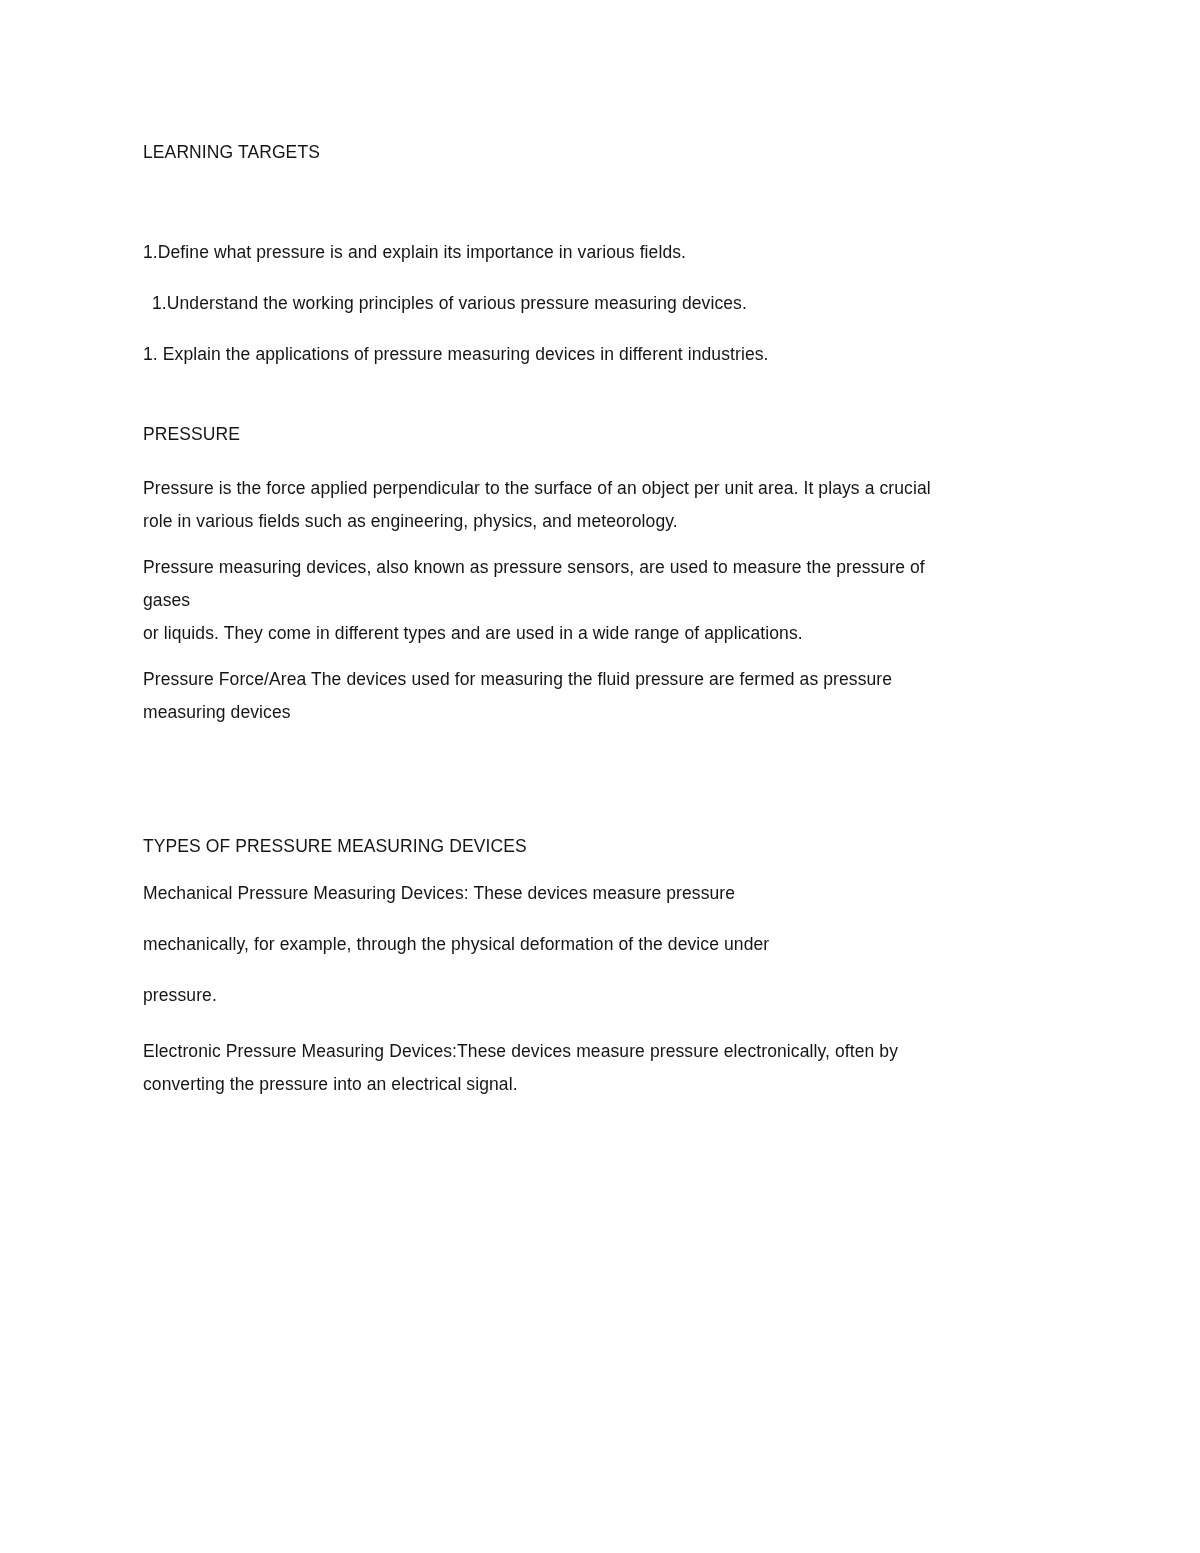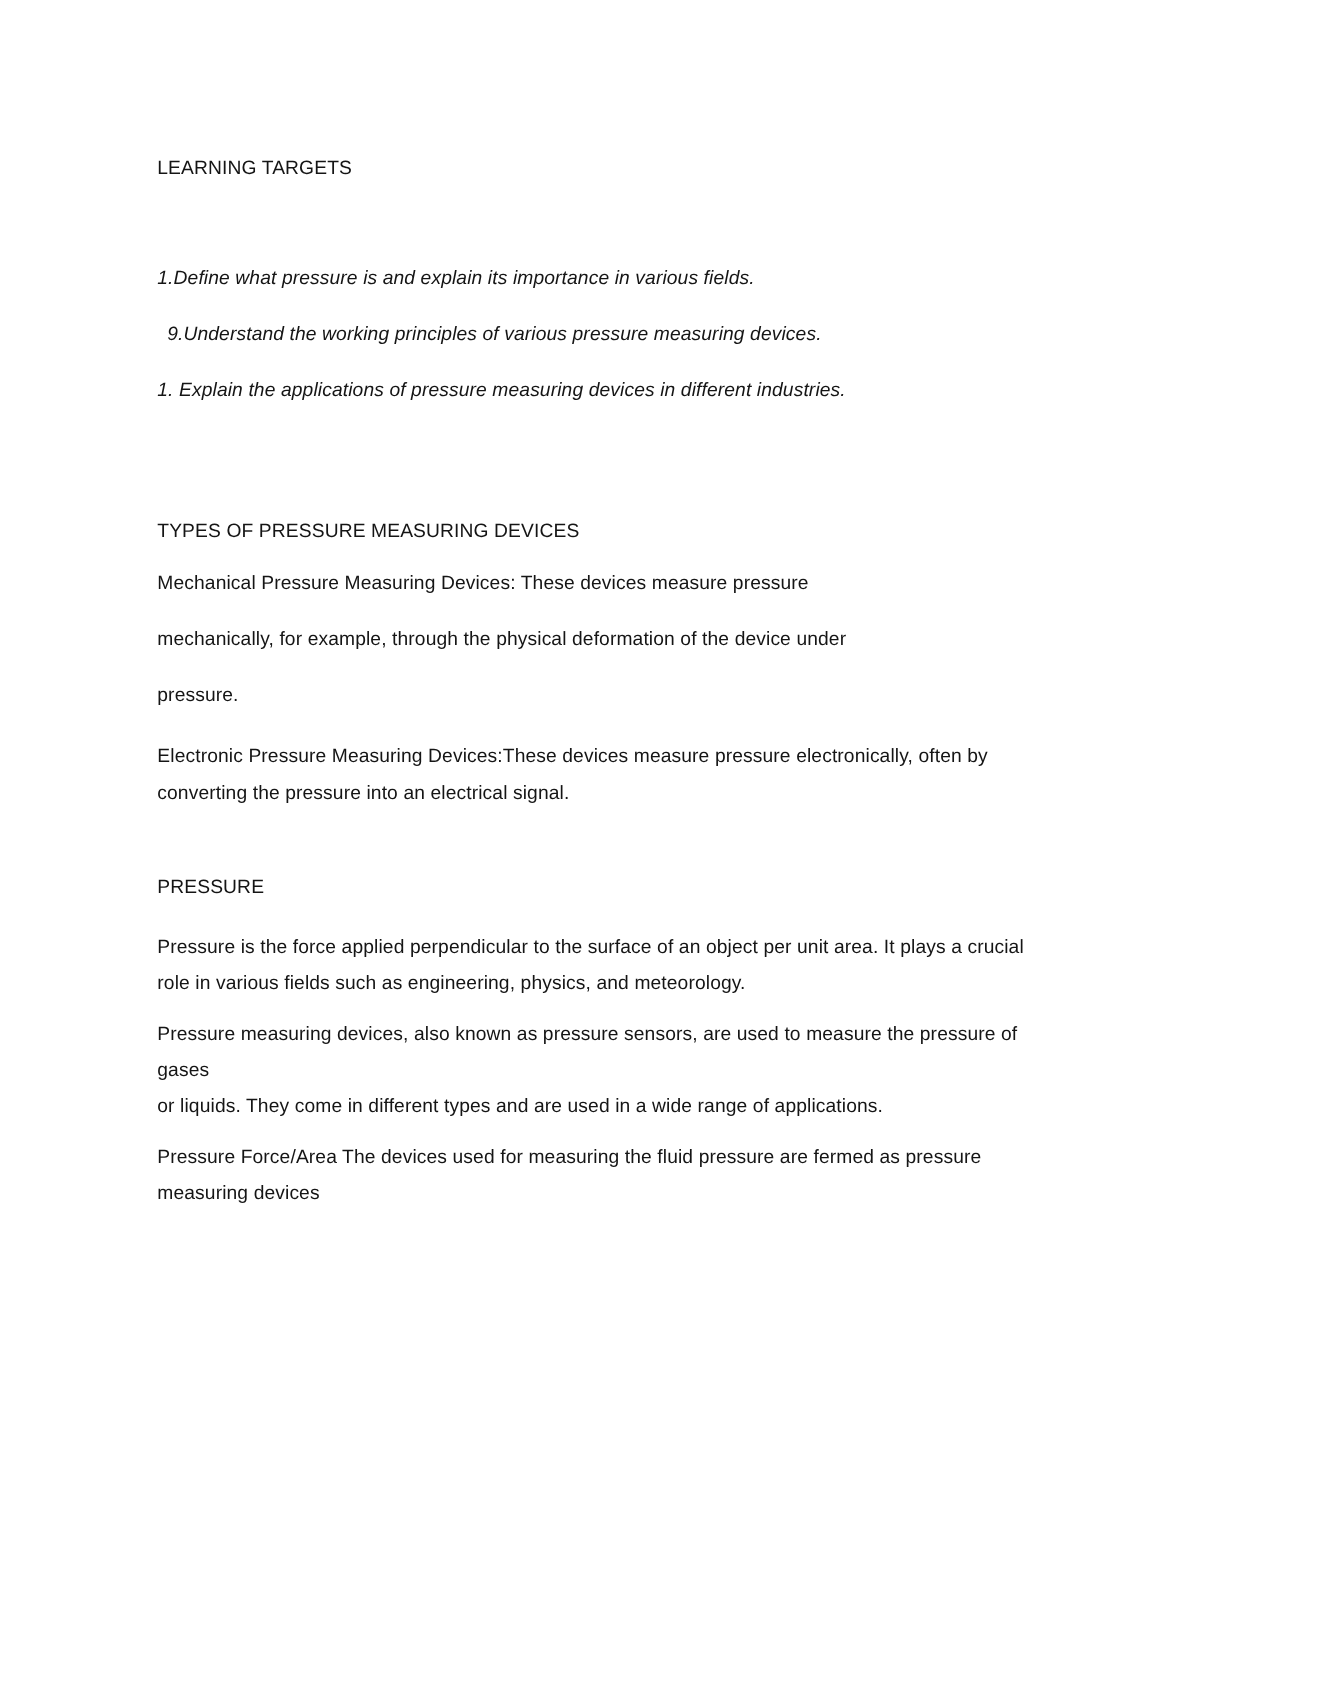--- a/index.html
+++ b/index.html
@@ -24,21 +24,20 @@
     font-size: 17.5px;
     font-weight: 400;
     line-height: 22px;
     margin: 0 0 78px 0;
   }
   .targets { margin: 0; }
   .targets .line {
     line-height: 22px;
     margin: 0 0 29px 0;
     white-space: pre-line;
-    font-style: italic;
   }
   .targets .line:nth-child(2) { padding-left: 9px; }
   .section-heading {
     font-size: 17.5px;
     font-weight: 400;
     line-height: 22px;
     margin: 0 0 27px 0;
   }
   .heading-pressure   { margin-top: 58px; }
   .heading-types      { margin-top: 106px; margin-bottom: 25px; }
@@ -57,39 +56,39 @@
 </style>
 </head>
 <body>
 
 <div class="page">
 
   <div class="doc-title">LEARNING TARGETS</div>
 
   <div class="targets">
     <div class="line">1.Define what pressure is and explain its importance in various fields.</div>
-    <div class="line">9.Understand the working principles of various pressure measuring devices.</div>
+    <div class="line">1.Understand the working principles of various pressure measuring devices.</div>
     <div class="line">1. Explain the applications of pressure measuring devices in different industries.</div>
+  </div>
+
+  <div>
+    <div class="section-heading heading-pressure">PRESSURE</div>
+    <p class="para">Pressure is the force applied perpendicular to the surface of an object per unit area. It plays a crucial
+role in various fields such as engineering, physics, and meteorology.</p>
+    <p class="para">Pressure measuring devices, also known as pressure sensors, are used to measure the pressure of gases
+or liquids. They come in different types and are used in a wide range of applications.</p>
+    <p class="para">Pressure Force/Area The devices used for measuring the fluid pressure are fermed as pressure
+measuring devices</p>
   </div>
 
   <div>
     <div class="section-heading heading-types">TYPES OF PRESSURE MEASURING DEVICES</div>
     <div class="spaced">
       <div class="line">Mechanical Pressure Measuring Devices: These devices measure pressure</div>
       <div class="line">mechanically, for example, through the physical deformation of the device under</div>
       <div class="line">pressure.</div>
     </div>
     <p class="para">Electronic Pressure Measuring Devices:These devices measure pressure electronically, often by
 converting the pressure into an electrical signal.</p>
   </div>
 
-  <div>
-    <div class="section-heading heading-pressure">PRESSURE</div>
-    <p class="para">Pressure is the force applied perpendicular to the surface of an object per unit area. It plays a crucial
-role in various fields such as engineering, physics, and meteorology.</p>
-    <p class="para">Pressure measuring devices, also known as pressure sensors, are used to measure the pressure of gases
-or liquids. They come in different types and are used in a wide range of applications.</p>
-    <p class="para">Pressure Force/Area The devices used for measuring the fluid pressure are fermed as pressure
-measuring devices</p>
-  </div>
-
 
 </div>
 
 </body></html>

